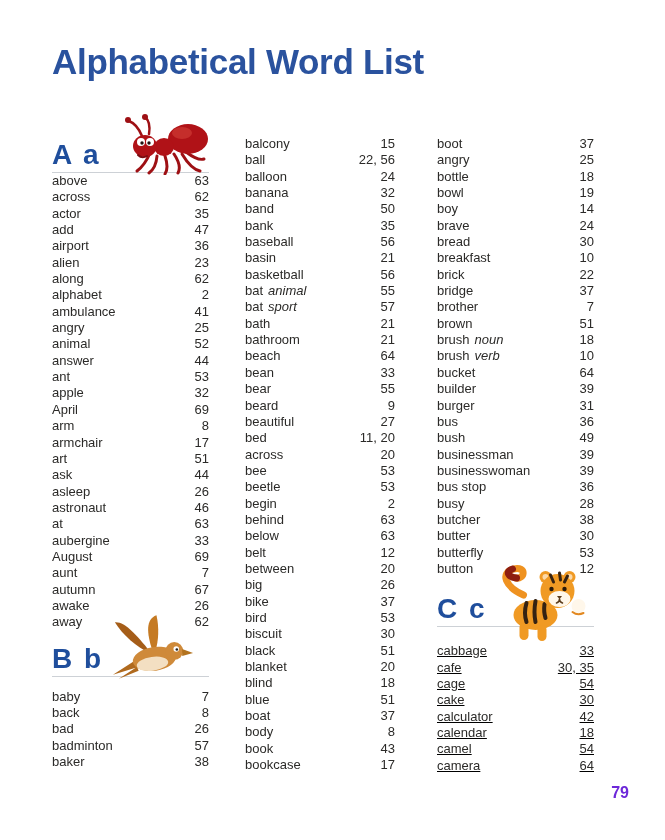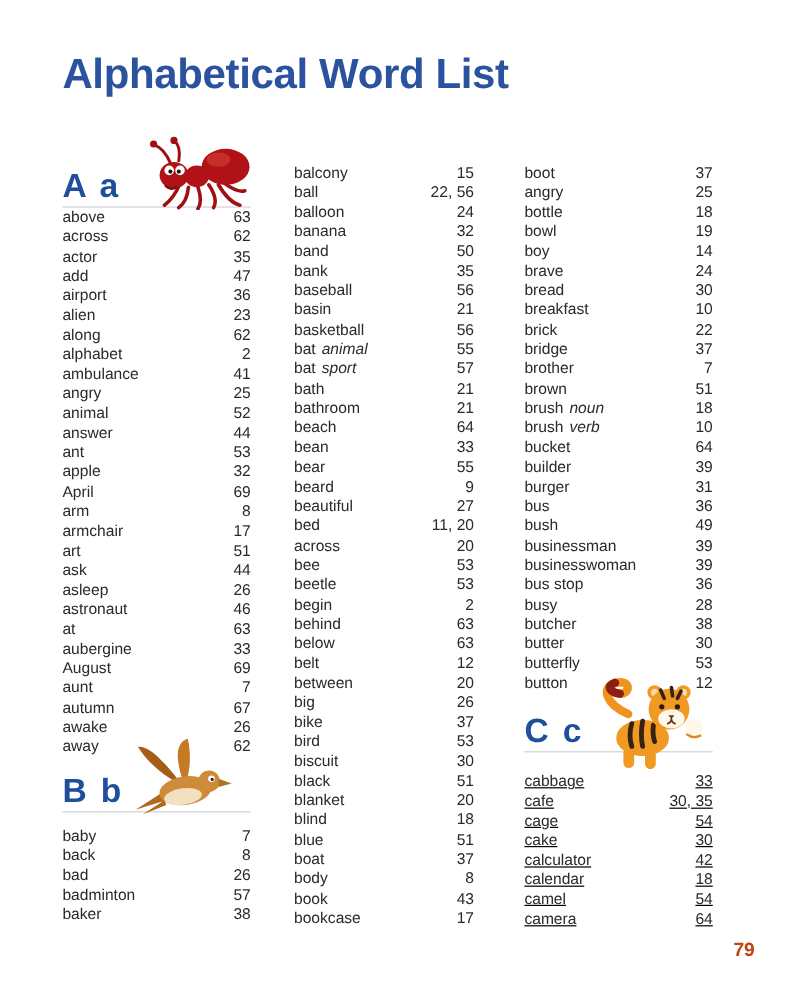--- a/index.html
+++ b/index.html
@@ -43,21 +43,21 @@
   .rows-c{margin-top:16px;text-decoration:underline;}
   .row{
     display:flex;justify-content:space-between;align-items:baseline;
     height:16.35px;font-size:13px;color:var(--text);line-height:16.35px;
   }
   .word{white-space:nowrap;}
   .note{font-style:italic;margin-left:5px;}
   .pref{text-align:right;white-space:nowrap;}
   .page-num{
     position:absolute;right:36px;top:784px;
-    font-size:16px;font-weight:700;color:#c2410c;
+    font-size:16px;font-weight:700;color:#6d28d9;
   }
 </style>
 </head>
 <body>
 
 <div class="title">Alphabetical Word List</div>
 
 <div class="col col1">
   <div class="sec sec-a">
     <span class="letters">A a</span>

